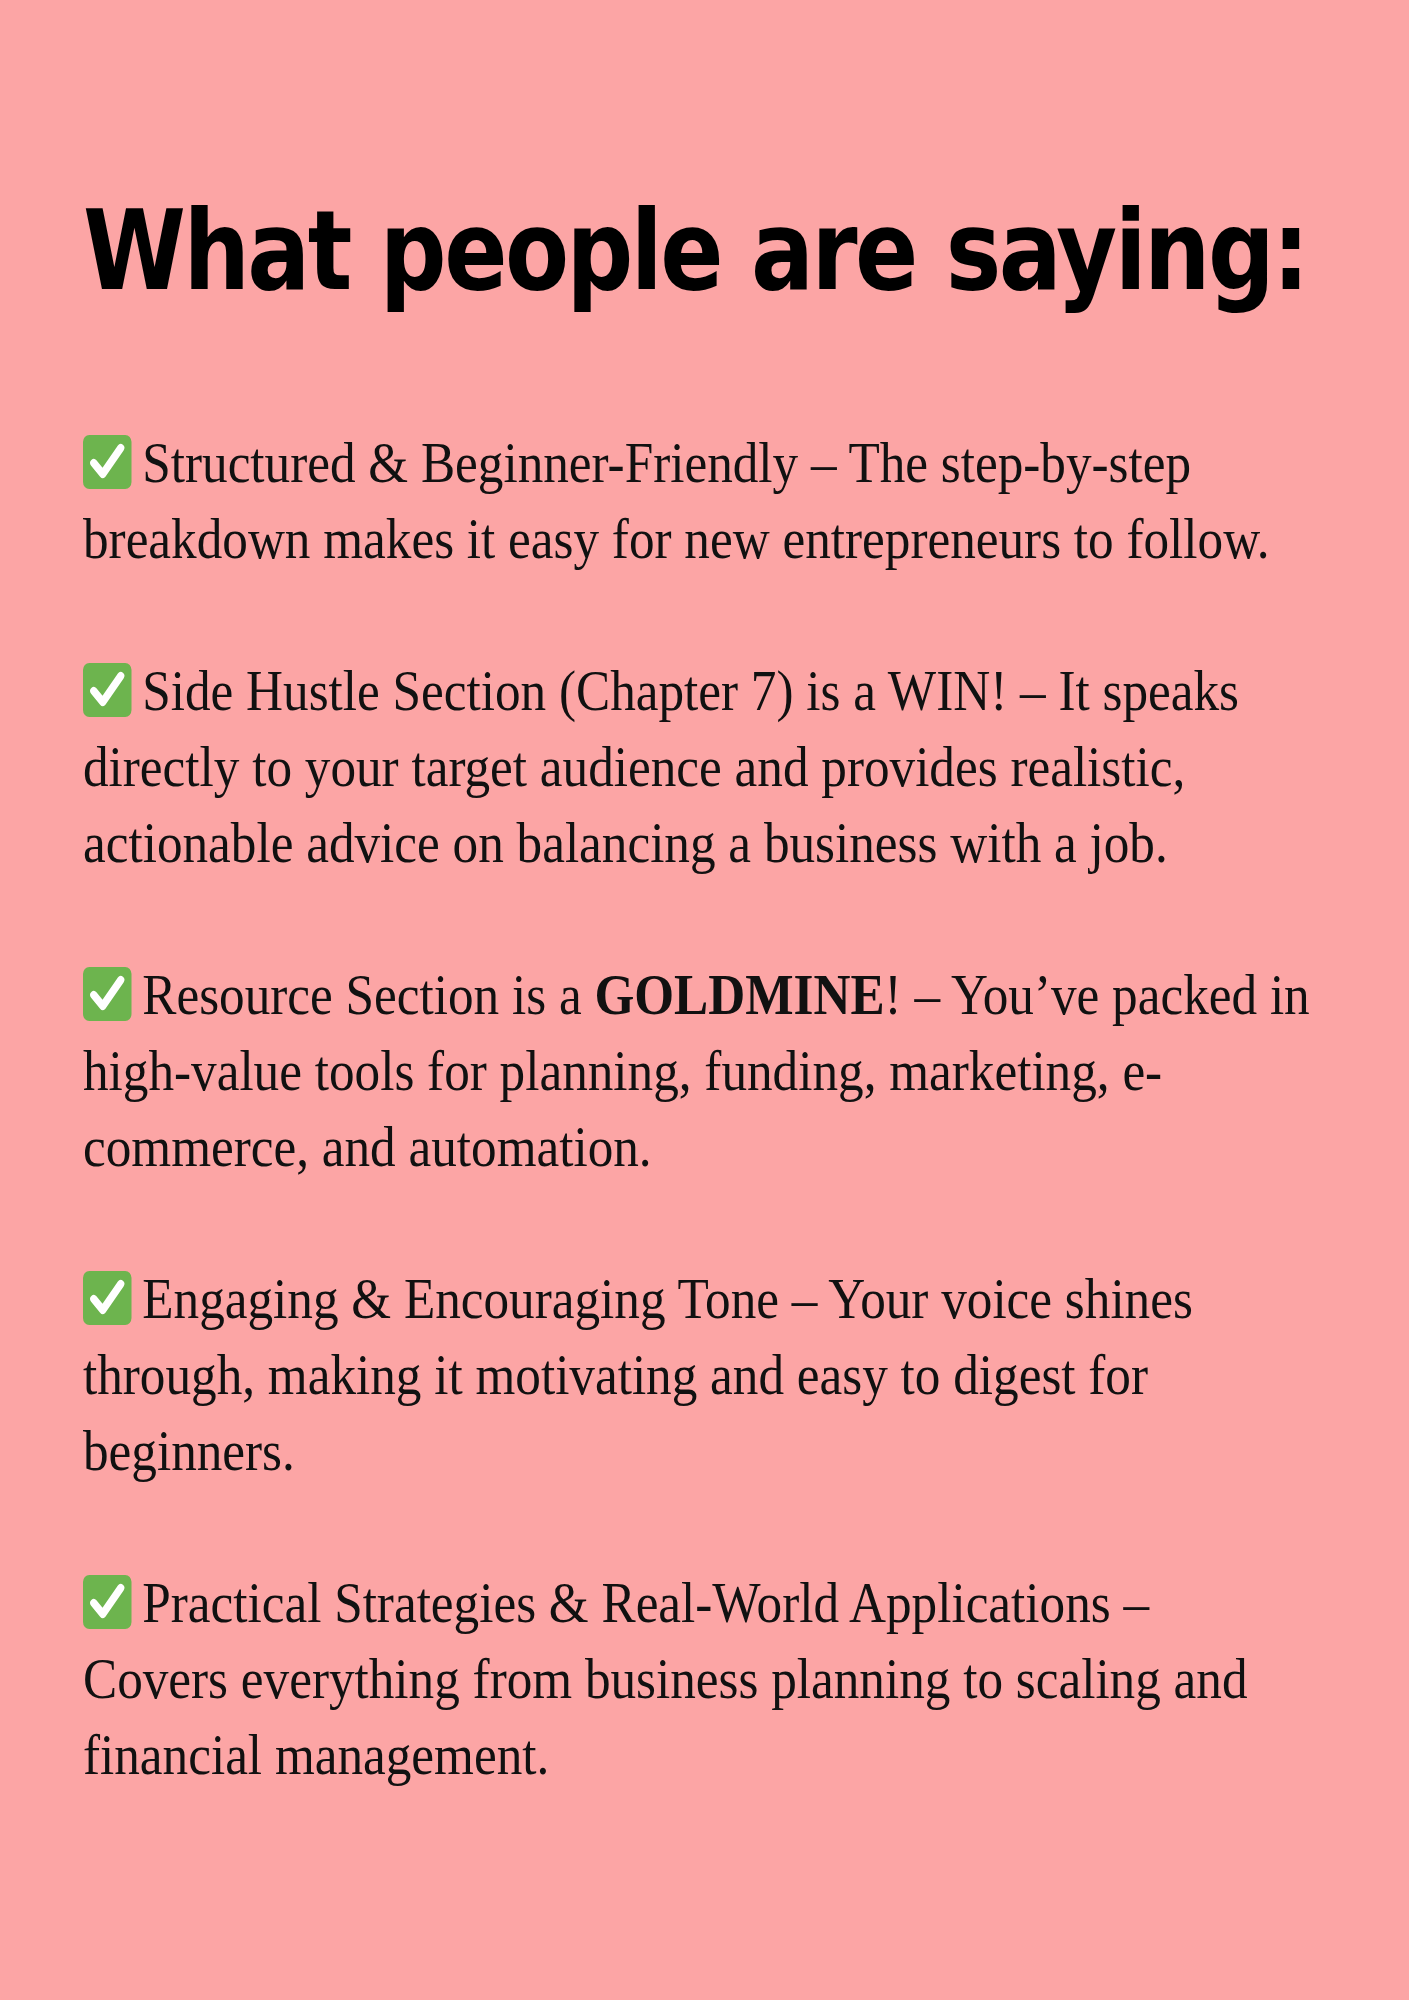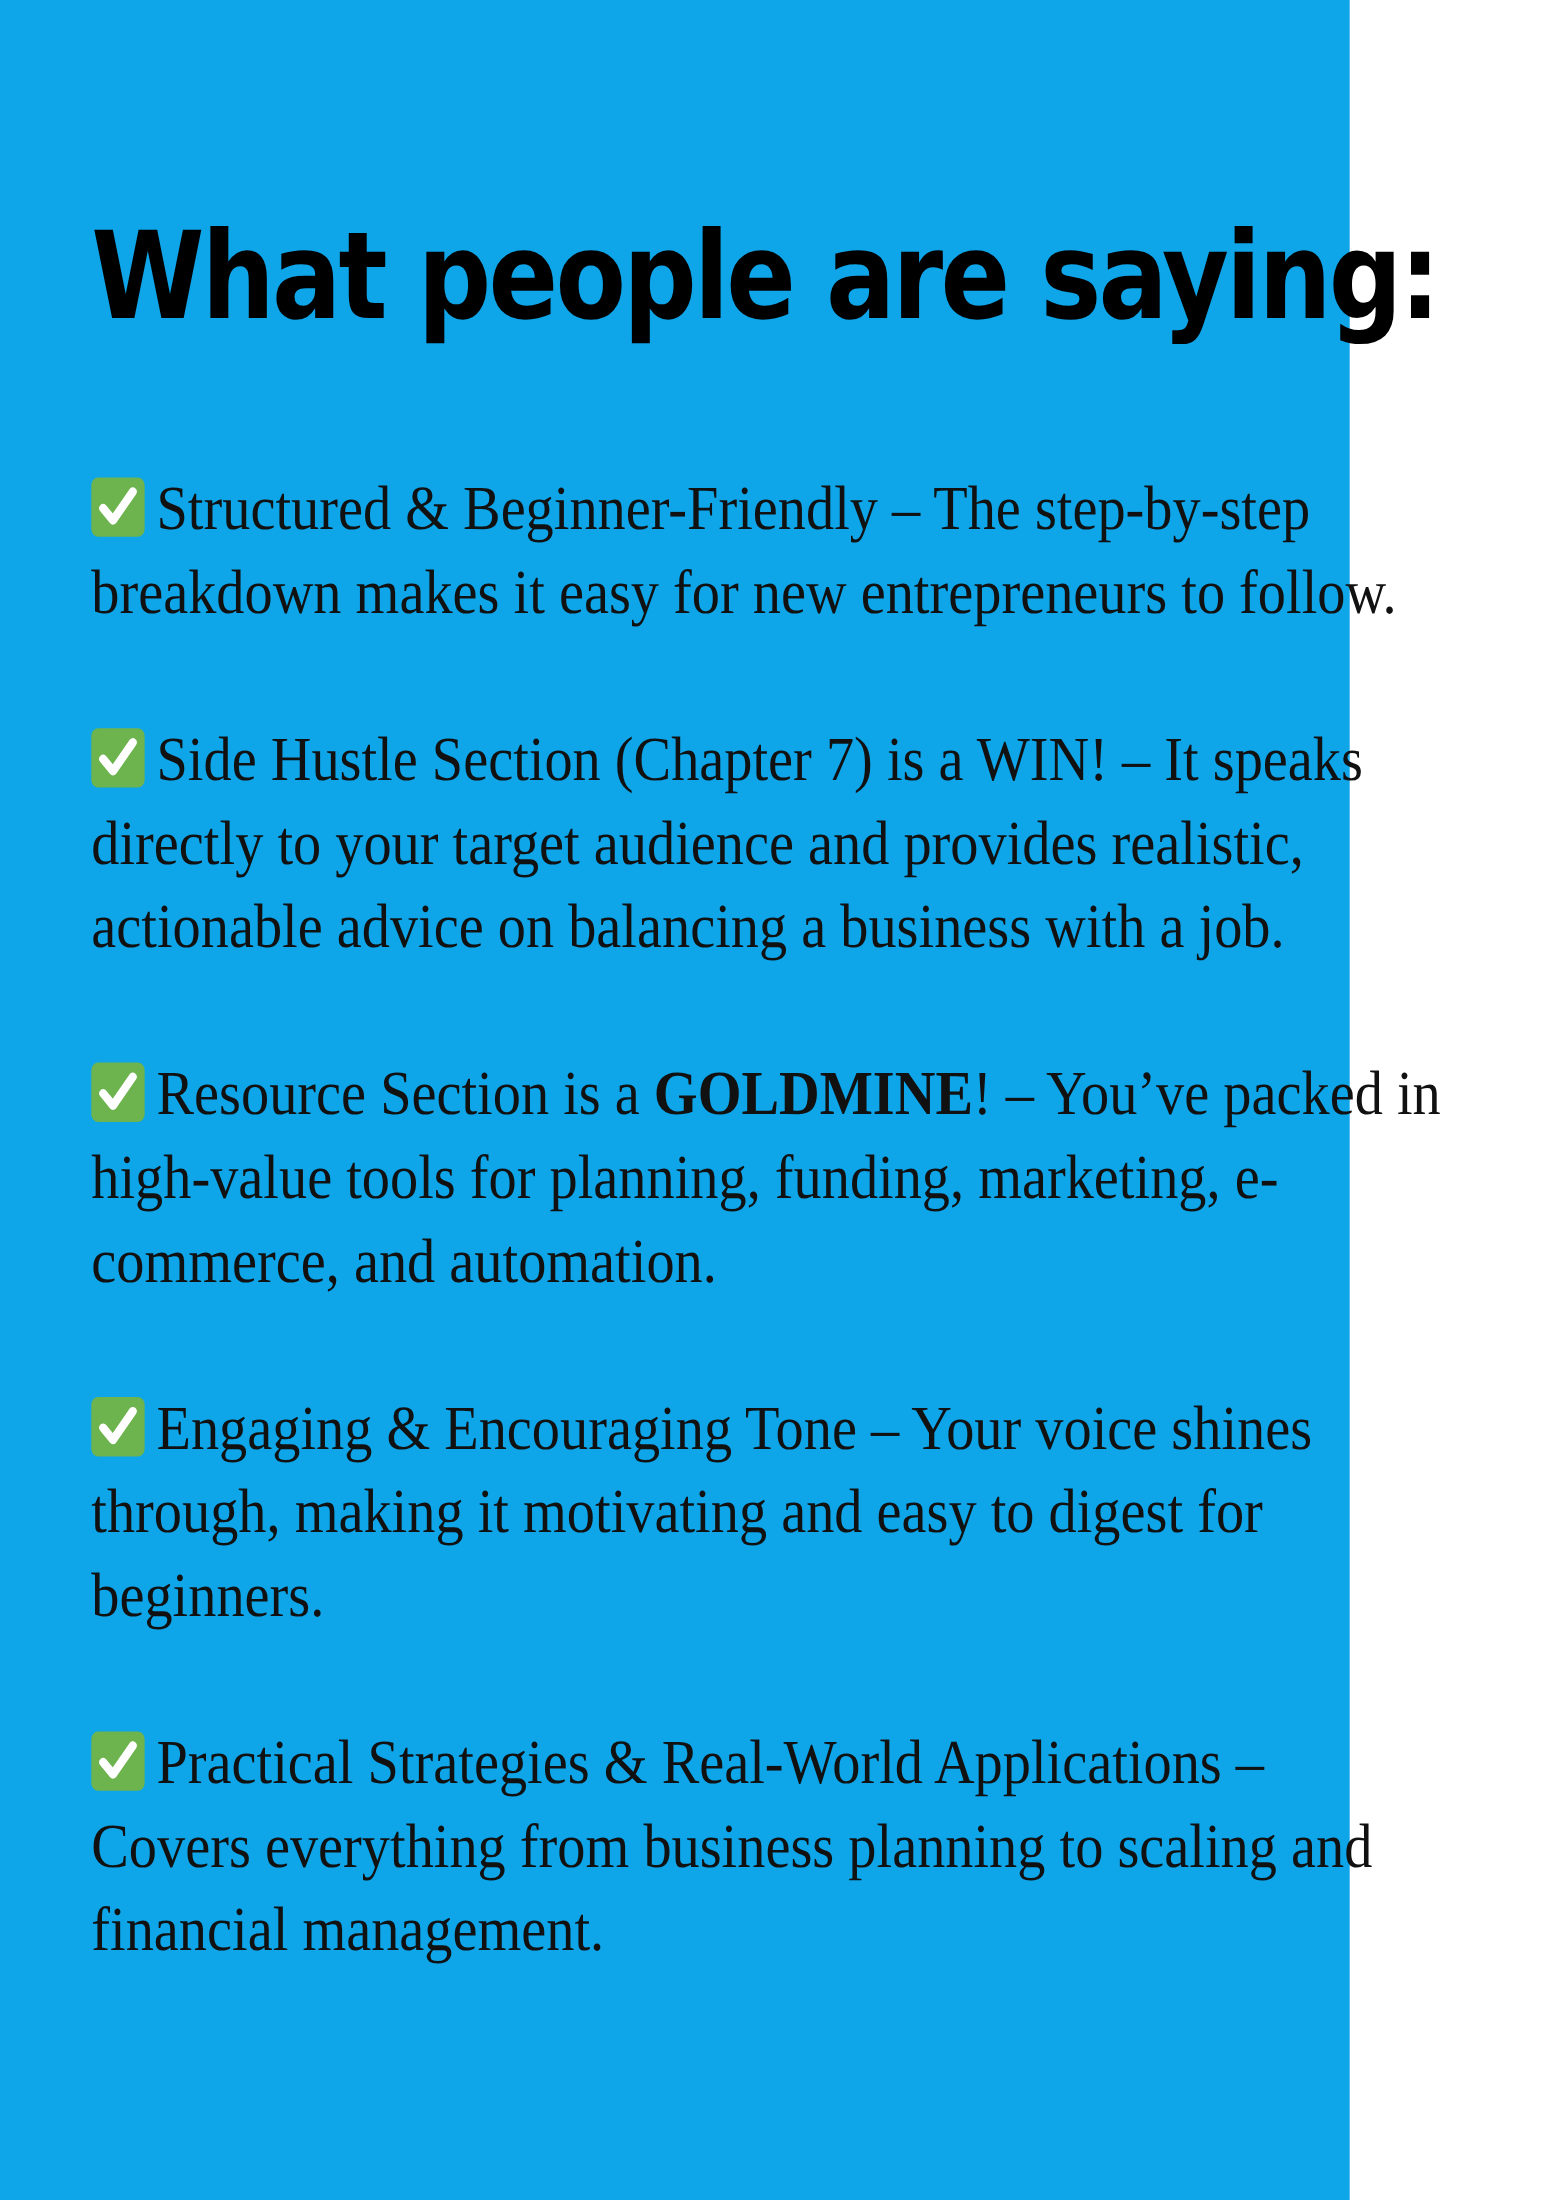--- a/index.html
+++ b/index.html
@@ -10,23 +10,23 @@
   body {
     width: 1409px;
     height: 2000px;
     position: relative;
     overflow: hidden;
     color: #0a0a0a;
   }
   .page {
     position: absolute;
     left: 0; top: 0;
-    width: 1227px;
+    width: 1409px;
     height: 2000px;
-    background: #0ea5e9;
+    background: #fca5a5;
   }
   .title {
     position: absolute;
     left: 83px;
     top: 186px;
     margin: 0;
     font-family: "DejaVu Sans", sans-serif;
     font-weight: bold;
     font-size: 110px;
     line-height: 130px;

